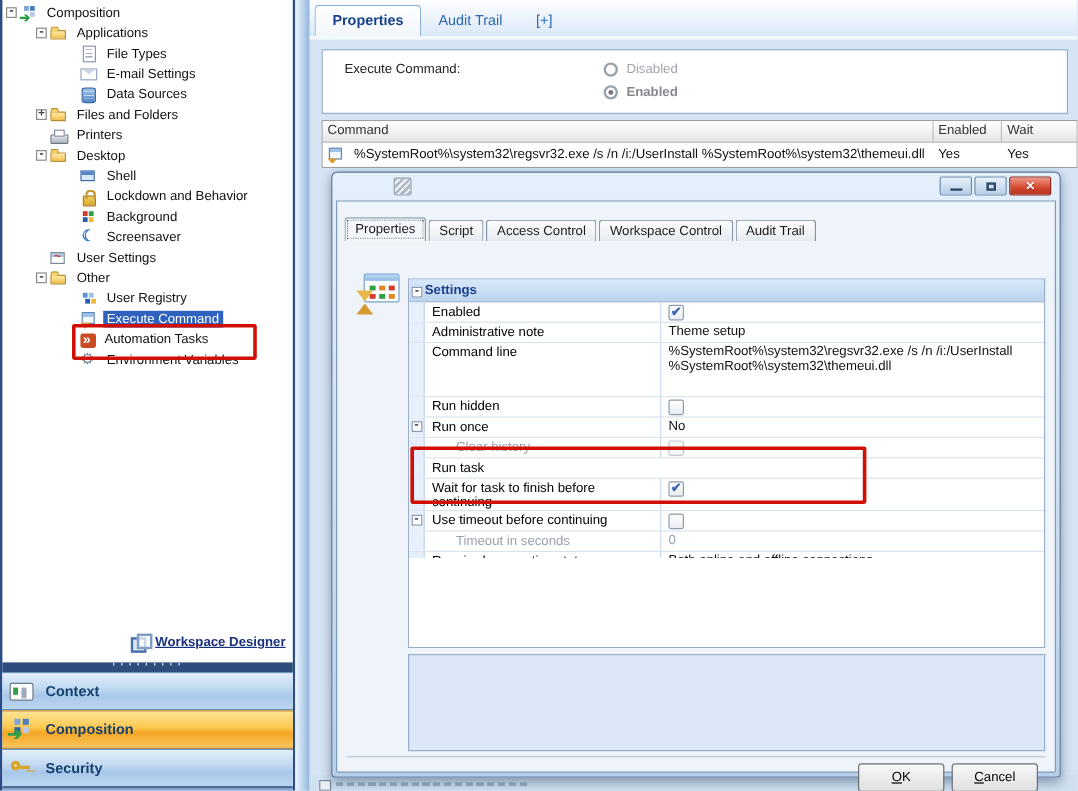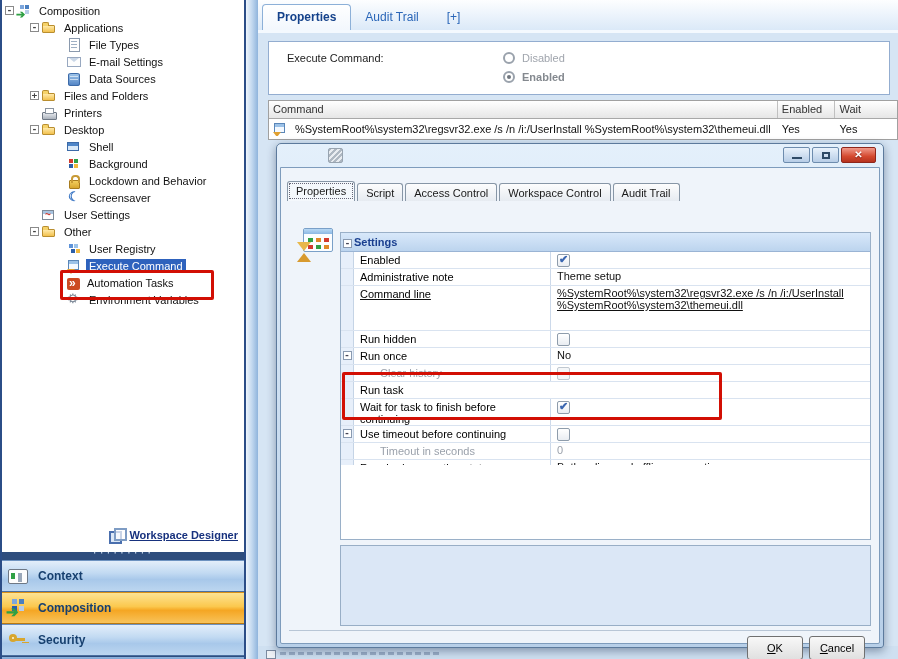--- a/index.html
+++ b/index.html
@@ -153,34 +153,34 @@
   .ghead{height:18px;display:flex;align-items:center;background:linear-gradient(#d8e8fa,#bcd4ee);
          border-bottom:1px solid #9ab4d4;font-weight:bold;color:#1a3f8f;}
   .ghead .gutter{background:transparent;border-right:none;}
   .grow{display:flex;align-items:stretch;border-bottom:1px solid #d9e3f0;min-height:16px;}
   .gutter{width:13px;flex:none;background:#e7effa;border-right:1px solid #c5d4e6;display:flex;justify-content:center;padding-top:3px;box-sizing:border-box;}
   .gexp{width:9px;height:9px;box-sizing:border-box;border:1px solid #8a9ab0;background:#fff;
         font:bold 9px/7px "DejaVu Sans Mono",monospace;text-align:center;color:#445;}
   .gexp:empty{visibility:hidden;}
   .glabel{width:196px;flex:none;padding:2px 4px 0 6px;box-sizing:border-box;color:#000;}
   .gval{flex:1;border-left:1px solid #ccd9ea;padding:1px 4px 0 6px;display:flex;align-items:flex-start;gap:4px;}
-  .grow.tall{height:44px;text-decoration:underline;}
+  .grow.tall{height:44px;}
   .grow.ind .glabel{padding-left:26px;}
   .grow[data-disabled="true"] .glabel{color:#9aa1ab;}
   .grow[data-disabled="true"] .gval{color:#9aa1ab;}
   .cb{width:13px;height:13px;box-sizing:border-box;border:1px solid #8e9cab;border-radius:2px;
       background:linear-gradient(#ffffff,#e9edf2);position:relative;margin-top:1px;flex:none;cursor:pointer;}
   .cb[data-state="checked"]::after{content:"✔";position:absolute;left:1px;top:-2px;color:#3a66b0;font-size:11px;font-weight:bold;}
   .grow[data-disabled="true"] .cb{border-color:#c0c8d0;background:#f4f6f8;}
   .gfill{position:absolute;left:0;right:0;bottom:0;top:232px;background:#fff;}
   .helppanel{position:absolute;left:59px;top:377px;width:531px;height:81px;box-sizing:border-box;
              background:#dbe7f6;border:1px solid #98aec6;}
   .sepline{position:absolute;left:8px;right:8px;top:462px;border-top:1px solid #b8c6d6;}
   .dbtns{position:absolute;right:14px;top:468px;display:flex;gap:6px;}
-  .btn{width:56px;height:24px;box-sizing:border-box;background:linear-gradient(#f8f8f8,#e0e0e0);
+  .btn{width:72px;height:24px;box-sizing:border-box;background:linear-gradient(#f8f8f8,#e0e0e0);
        border:1px solid #707070;border-radius:3px;font-size:11px;color:#000;text-align:center;line-height:22px;cursor:pointer;}
   .btn::first-letter{text-decoration:underline;}
 </style>
 </head>
 <body>
 
 <div class="left-panel">
   <div class="tree">
     <div class="trow d0">
         <span class="expander">-</span>
@@ -222,27 +222,27 @@
         <span class="tic ic-folder"></span>
         <span class="tlabel">Desktop</span>
       </div>
     <div class="trow d2">
         <span class="expander"></span>
         <span class="tic ic-shell"></span>
         <span class="tlabel">Shell</span>
       </div>
     <div class="trow d2">
         <span class="expander"></span>
+        <span class="tic ic-lock"></span>
+        <span class="tlabel">Lockdown and Behavior</span>
+      </div>
+    <div class="trow d2">
+        <span class="expander"></span>
         <span class="tic ic-bg"></span>
         <span class="tlabel">Background</span>
-      </div>
-    <div class="trow d2">
-        <span class="expander"></span>
-        <span class="tic ic-lock"></span>
-        <span class="tlabel">Lockdown and Behavior</span>
       </div>
     <div class="trow d2">
         <span class="expander"></span>
         <span class="tic ic-moon"></span>
         <span class="tlabel">Screensaver</span>
       </div>
     <div class="trow d1">
         <span class="expander"></span>
         <span class="tic ic-usr"></span>
         <span class="tlabel">User Settings</span>

